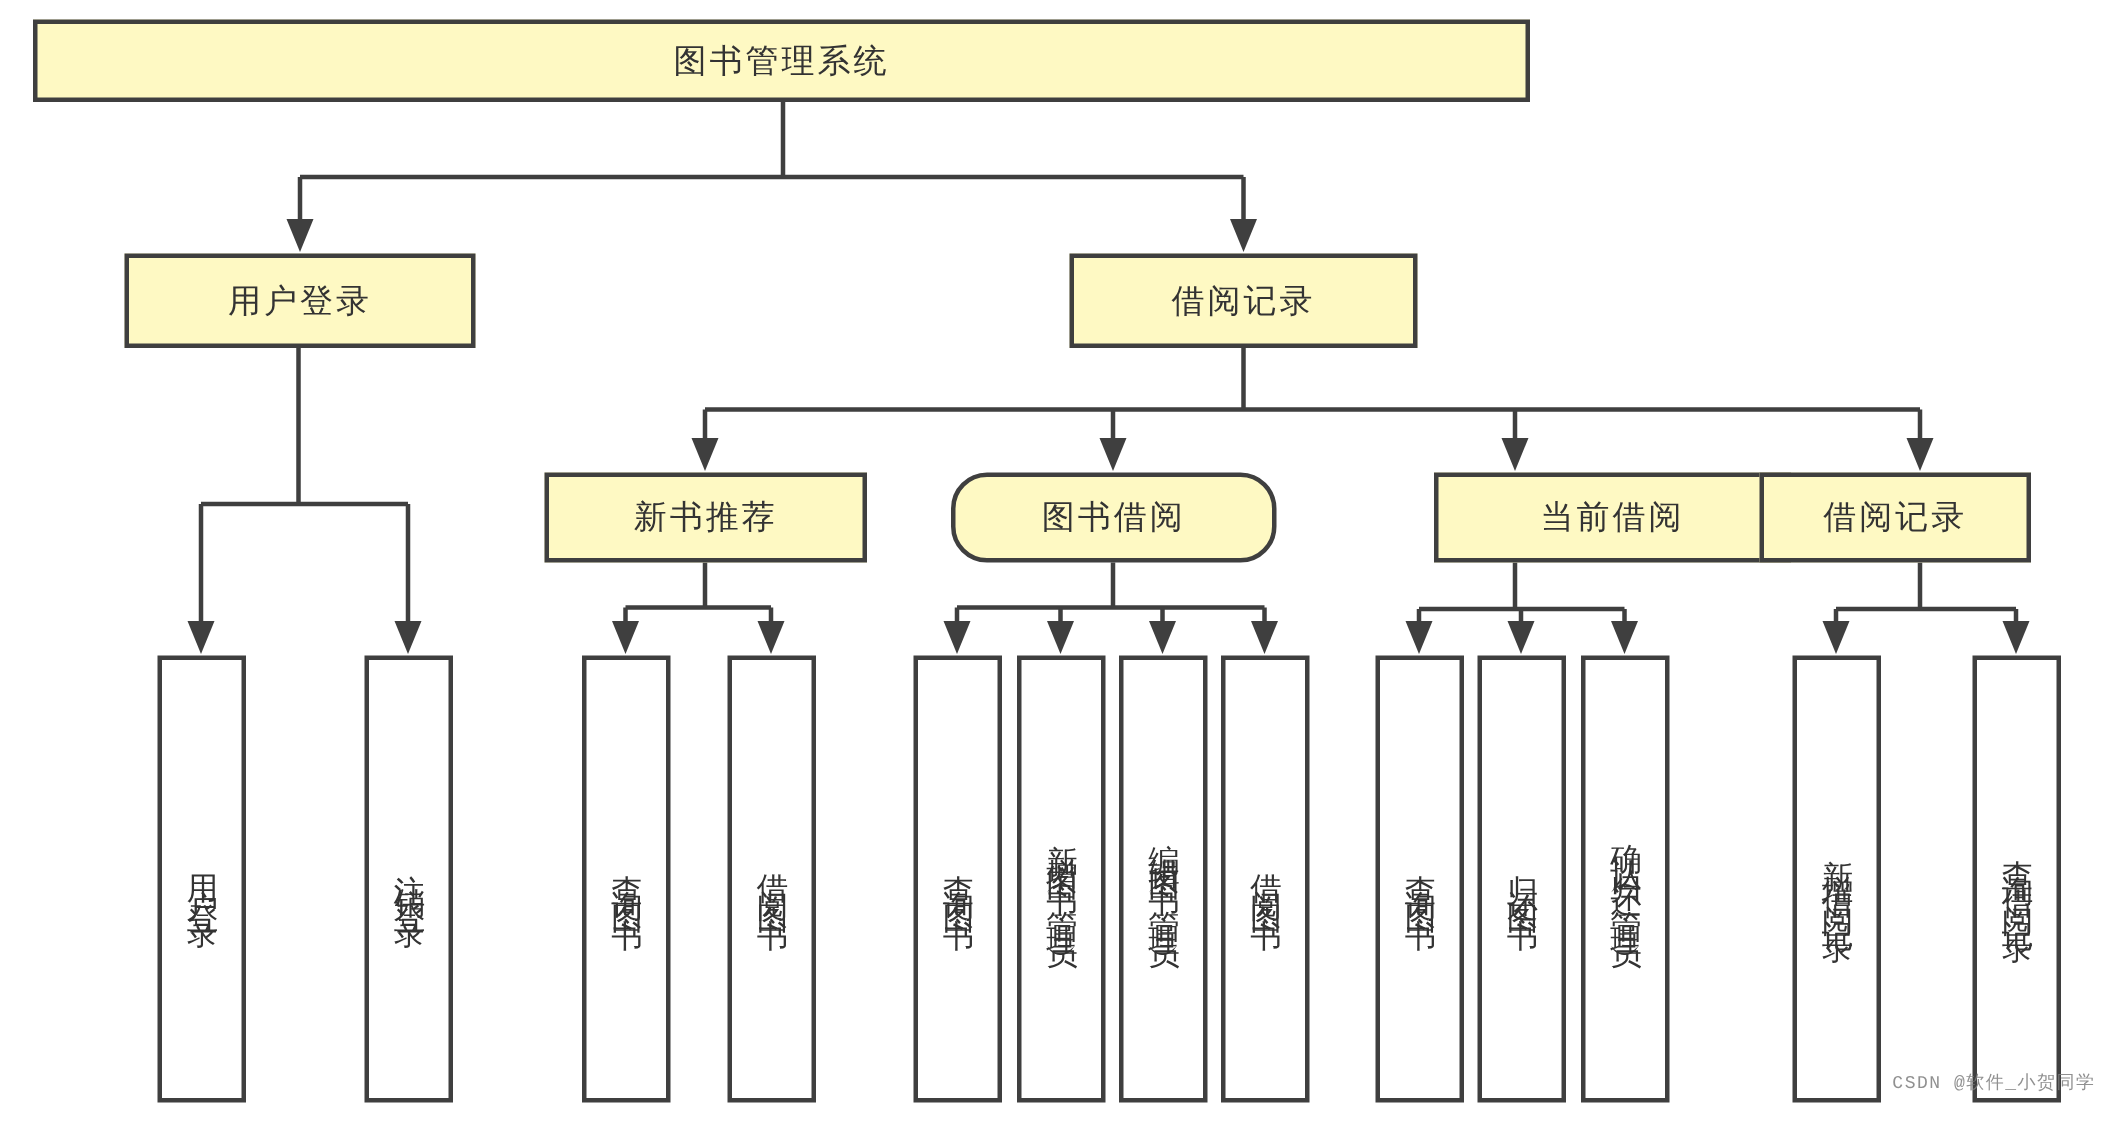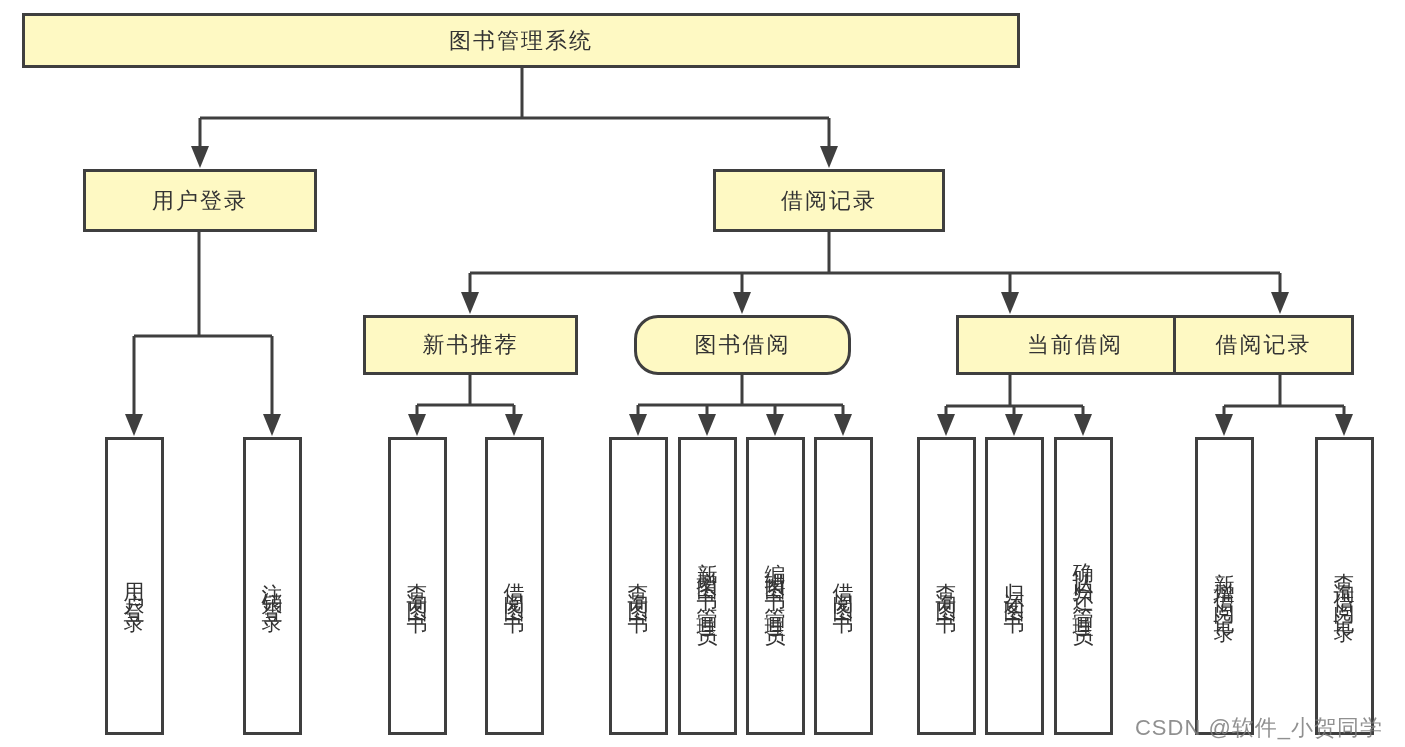--- a/index.html
+++ b/index.html
@@ -46,27 +46,28 @@
     writing-mode: vertical-rl;
     text-orientation: mixed;
     font-size: 21px;
     line-height: 1;
     letter-spacing: 10px;
     white-space: nowrap;
   }
   .vbox.long .vtext { letter-spacing: 9px; }
   #watermark {
     position: absolute;
-    right: 22px;
+    right: 8px;
     top: 713px;
-    font-size: 22px;
+    font-size: 12px;
     letter-spacing: 1px;
     color: rgba(125, 125, 125, 0.85);
     z-index: 2;
     white-space: nowrap;
+    font-family: Liberation Mono, monospace;
   }
 </style>
 </head>
 <body>
 
 <div id="canvas">
 
   <svg id="connectors" width="1405" height="747" viewBox="0 0 1405 747">
     <g stroke="#3f3f3f" stroke-width="3" fill="none">
 

